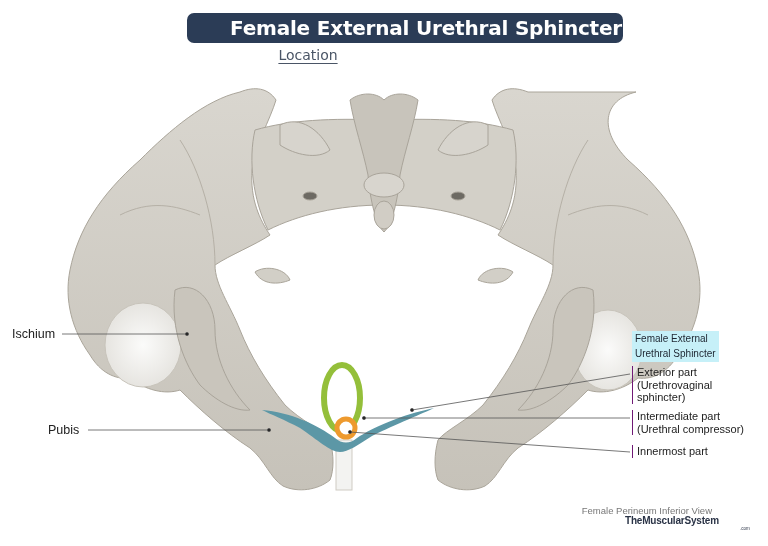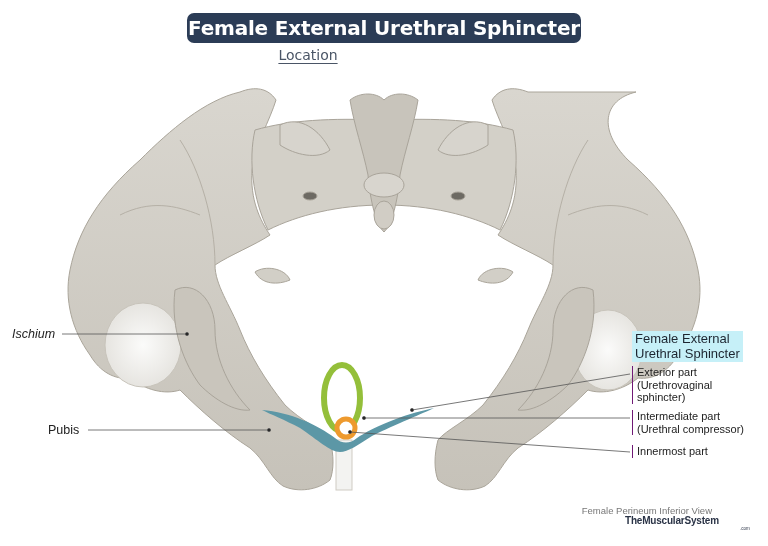--- a/index.html
+++ b/index.html
@@ -1,23 +1,23 @@
 <!DOCTYPE html>
 <html><head>
 <meta charset="utf-8">
 <style>
   html, body { margin:0; padding:0; background:#ffffff; }
   body { width:768px; height:546px; position:relative; overflow:hidden; font-family:"Liberation Sans", sans-serif; }
-  .title-box { position:absolute; left:187px; top:13px; width:394px; height:30px; background:#2b3c56; border-radius:7px; display:flex; align-items:center; justify-content:center; }
+  .title-box { position:absolute; left:187px; top:13px; width:394px; height:30px; background:#2b3c56; border-radius:7px; display:flex; align-items:center; justify-content:center;padding-left:42px; }
   .title-text { color:#ffffff; font-family:"DejaVu Sans", sans-serif; font-weight:bold; font-size:20px; letter-spacing:-0.2px; }
   .subtitle { position:absolute; left:0; width:616px; top:47px; text-align:center; font-family:"DejaVu Sans", sans-serif; font-size:14px; color:#4a5566; }
   .subtitle span { text-decoration:underline; text-underline-offset:3px; }
   .art { position:absolute; left:0; top:0; }
   .lbl { position:absolute; font-size:12.5px; color:#222; line-height:14px; }
-  .heading-box { position:absolute; left:632px; top:331px; background:#c6f0f8; padding:1px 3px; font-size:13px; line-height:14.5px; color:#1d2530; }
+  .heading-box { position:absolute; left:632px; top:331px; background:#c6f0f8; padding:1px 3px; font-size:10px; line-height:14.5px; color:#1d2530; }
   .part { position:absolute; left:632px; border-left:1px solid #701a75; padding-left:4px; font-size:11px; line-height:12.5px; color:#222; }
   .caption { position:absolute; left:0; width:712px; text-align:right; top:505px; font-size:9.5px; color:#777; }
   .brand { position:absolute; left:625px; top:515px; font-size:10px; font-weight:bold; color:#2a3346; letter-spacing:-0.2px; }
   .brand-sub { position:absolute; left:740px; top:526px; font-size:4.5px; color:#2a3346; }
 </style>
 </head>
 <body>
 
 <div class="title-box">
   <span class="title-text">Female External Urethral Sphincter</span>
@@ -80,21 +80,21 @@
     <circle cx="269" cy="430" r="1.6"></circle>
     <line x1="630" y1="374" x2="412" y2="410"></line>
     <circle cx="412" cy="410" r="1.6"></circle>
     <line x1="630" y1="418" x2="364" y2="418"></line>
     <circle cx="364" cy="418" r="1.6"></circle>
     <line x1="630" y1="452" x2="350" y2="432"></line>
     <circle cx="350" cy="432" r="1.6"></circle>
   </g>
 </svg>
 
-<div class="lbl" style="left:12px; top:327px;font-style:italic;">Ischium</div>
+<div class="lbl" style="left:12px; top:327px;">Ischium</div>
 <div class="lbl" style="left:48px; top:423px;">Pubis</div>
 
 <div class="heading-box">
   <div>Female External</div>
   <div>Urethral Sphincter</div>
 </div>
 
 <div class="part" style="top:366px;">
   <div>Exterior part</div>
   <div>(Urethrovaginal</div>

